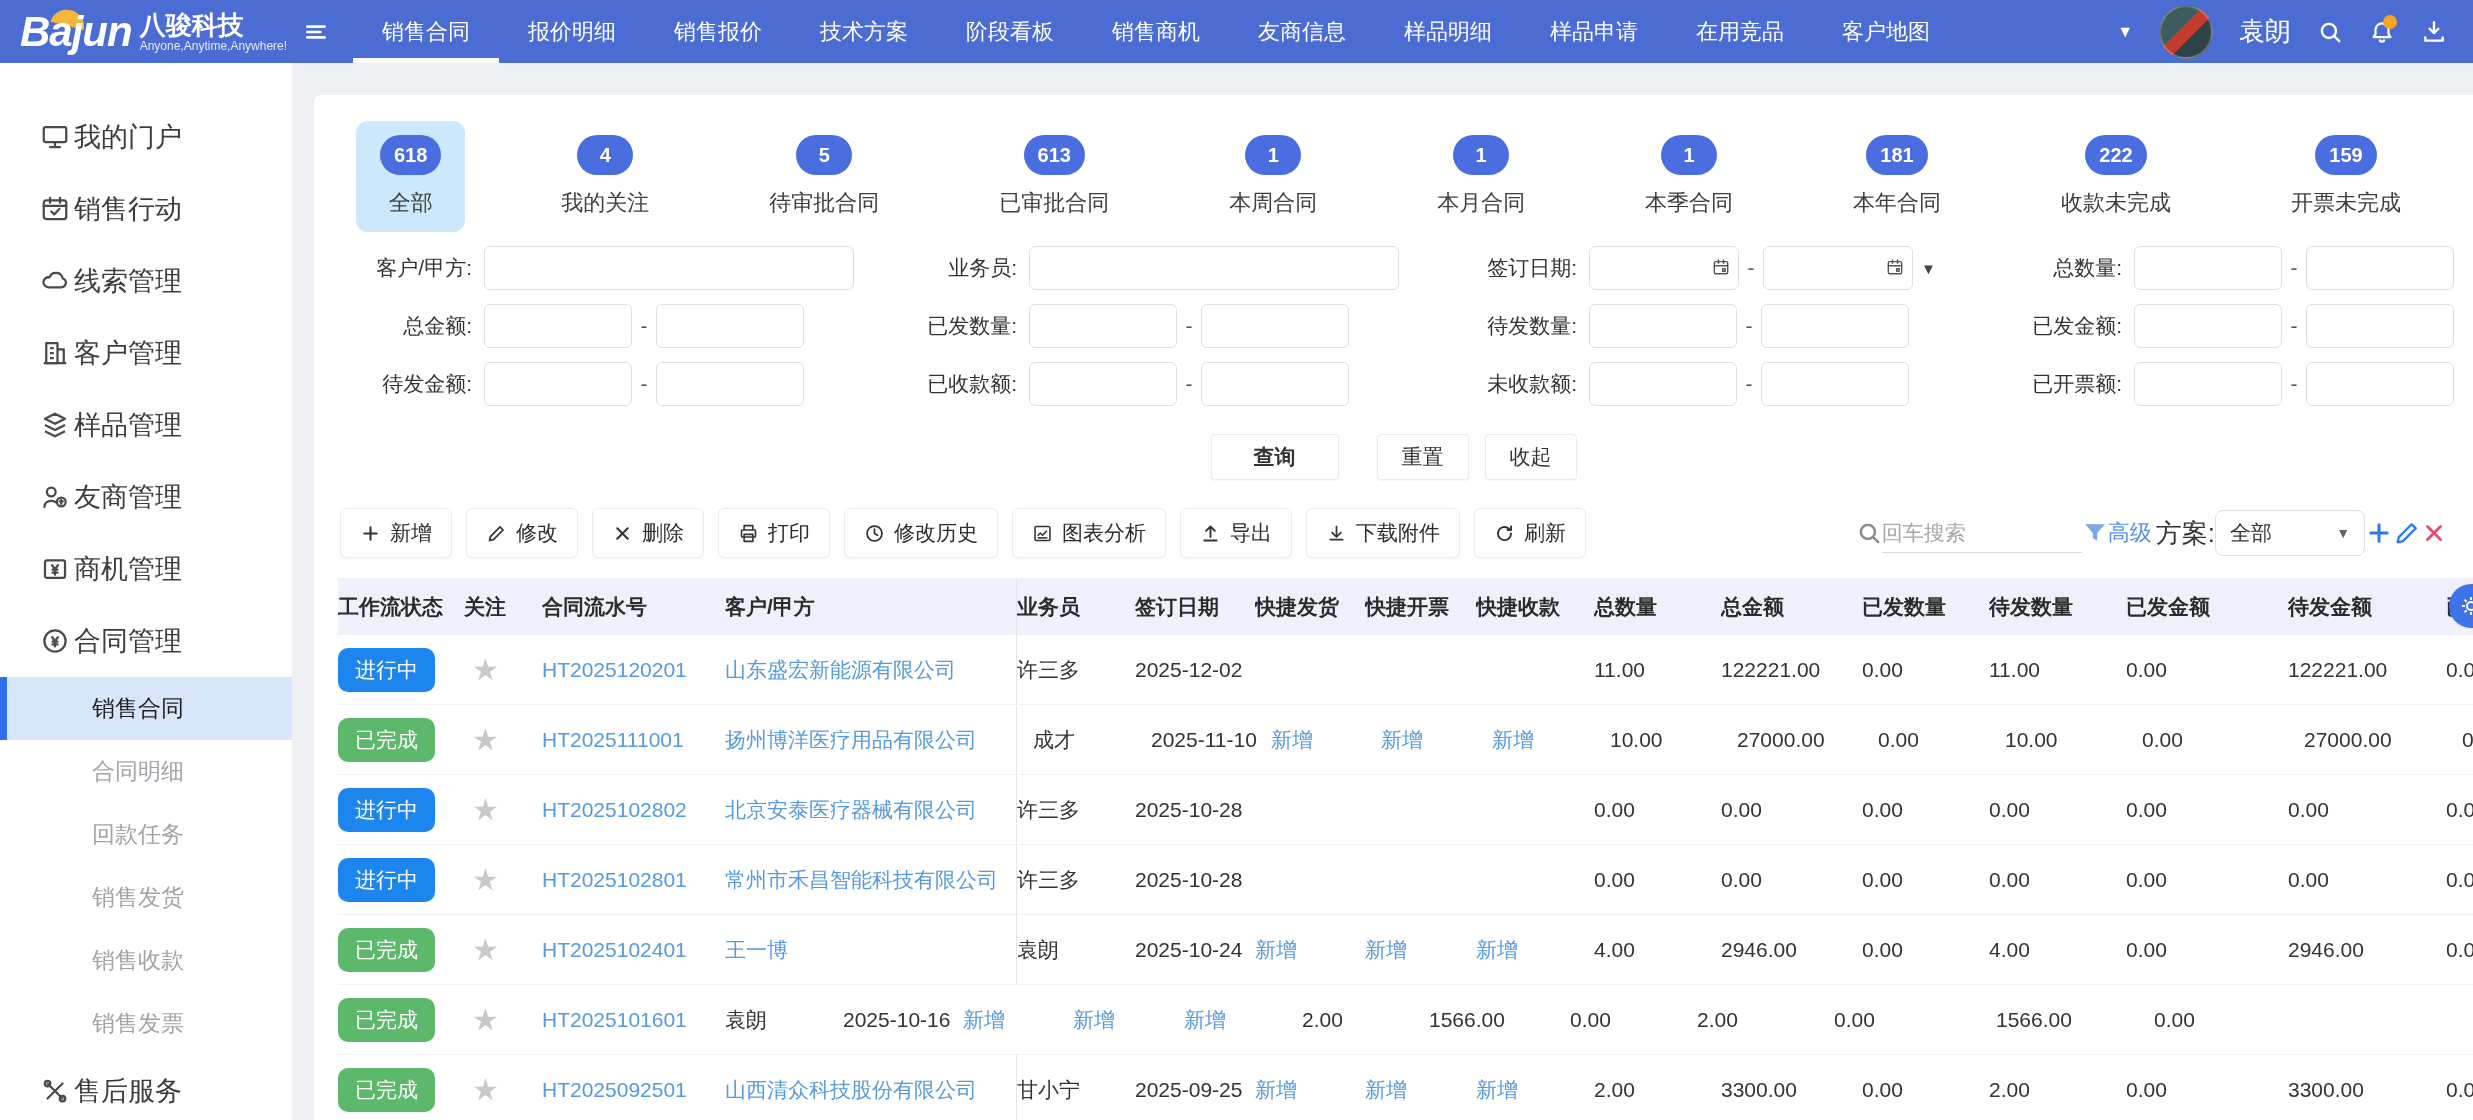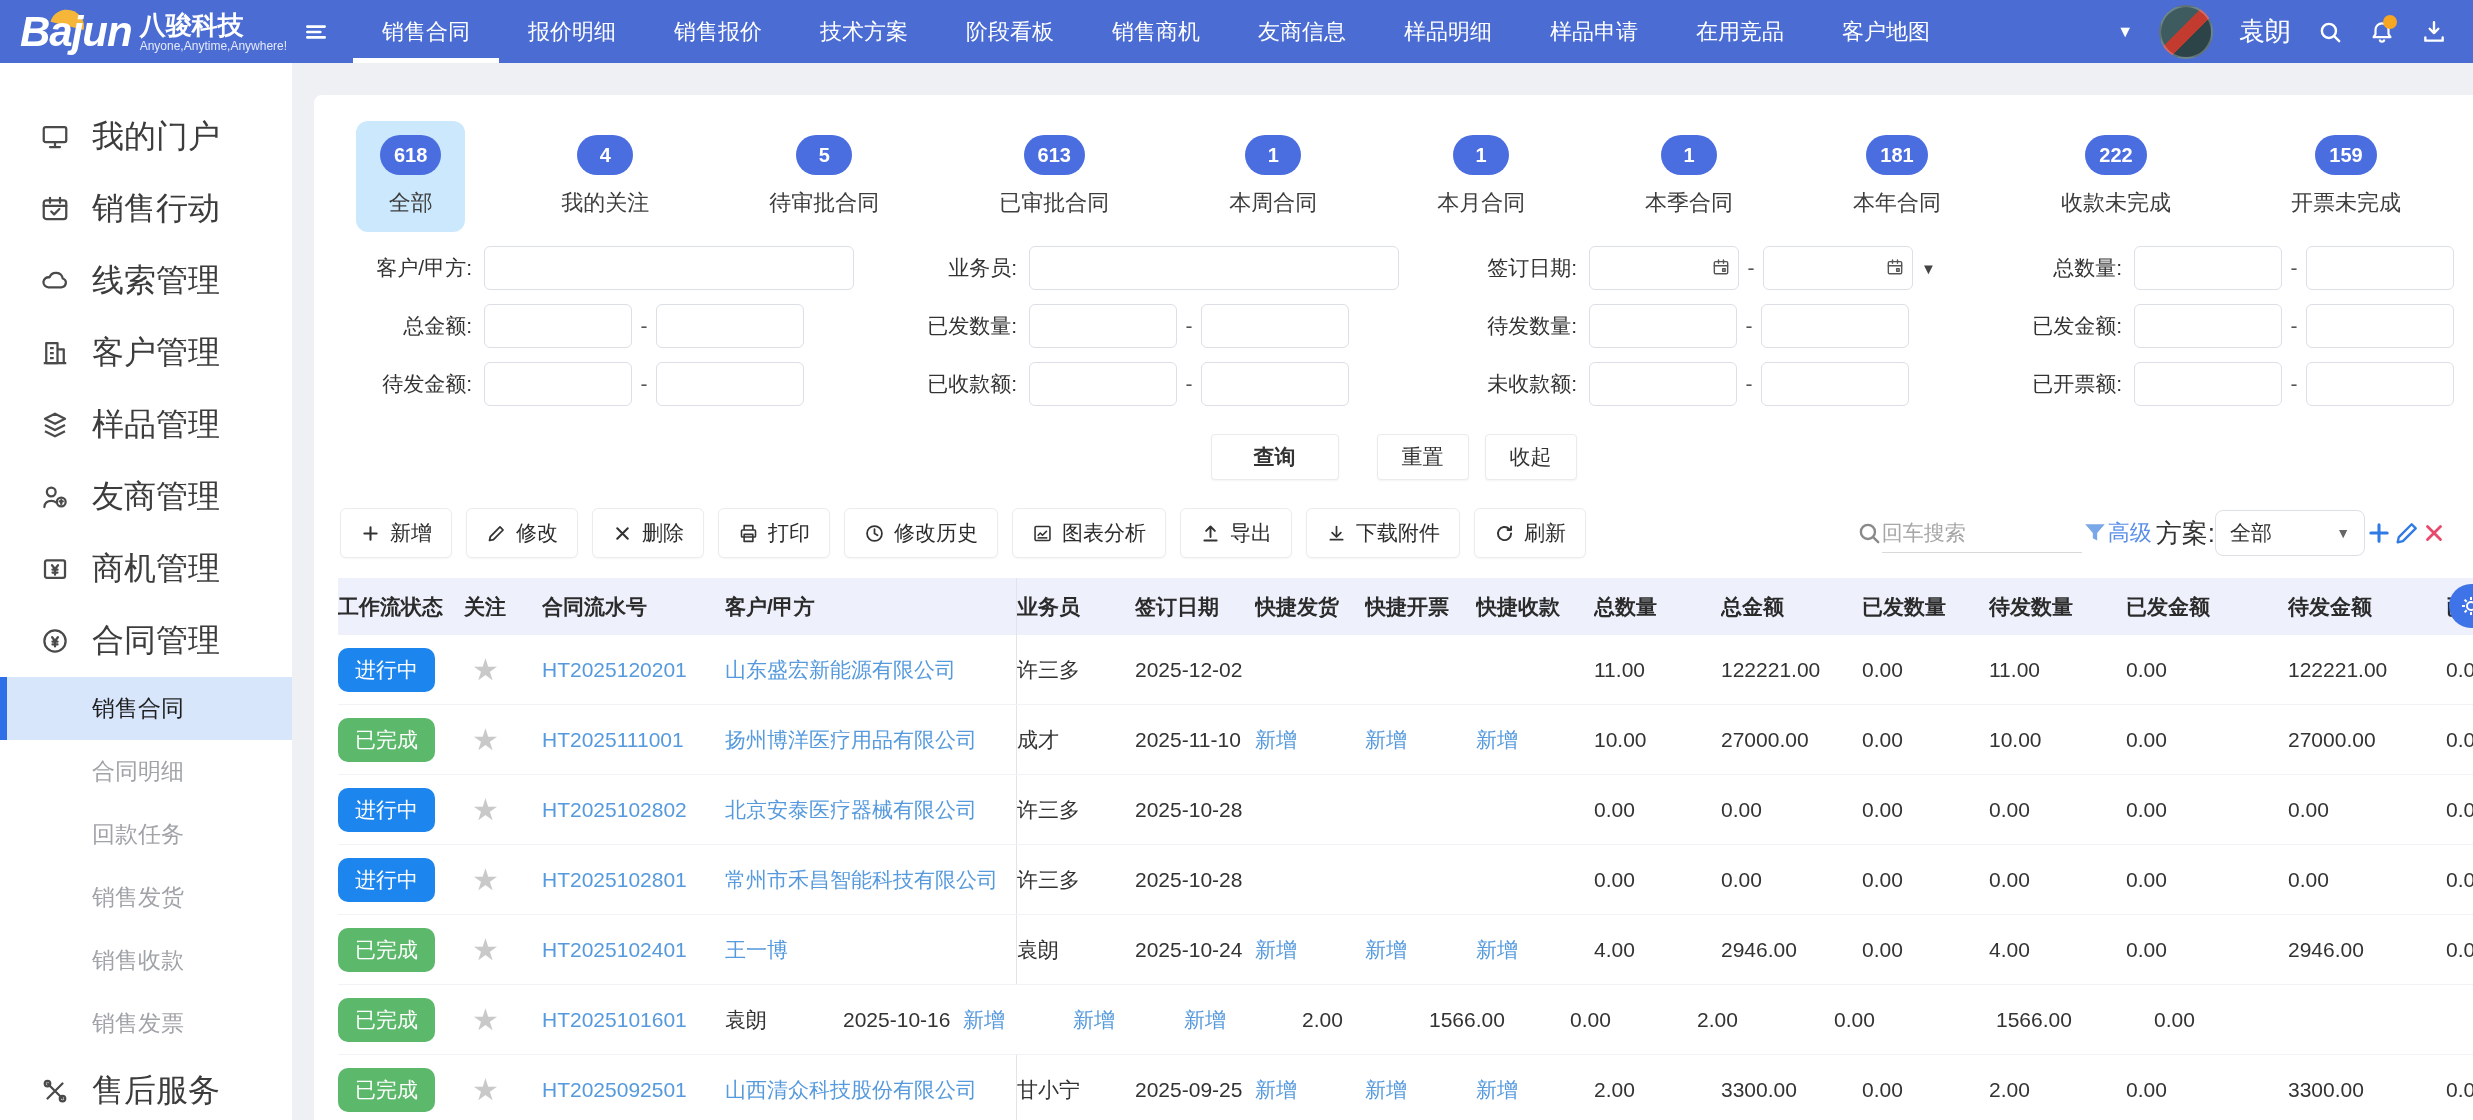--- a/index.html
+++ b/index.html
@@ -23,21 +23,21 @@
   .avatar { width:54px; height:54px; border-radius:50%; flex:none; cursor:pointer;
             background:linear-gradient(135deg,#3e5c60 42%,#c33a2e 42%,#c33a2e 60%,#2c4347 60%); border:2px solid rgba(255,255,255,.25); }
   .username { font-size:26px; cursor:pointer; }
   .ic { display:inline-flex; align-items:center; justify-content:center; }
   .ic svg { width:26px; height:26px; }
   .bell { position:relative; }
   .bell .dot { position:absolute; top:-4px; right:-2px; width:14px; height:14px; border-radius:50%; background:#f5a623; }
 
   
   .sidebar { position:absolute; top:63px; left:0; bottom:0; width:292px; background:#fff; padding-top:38px; z-index:20; }
-  .side-item { display:flex; align-items:center; gap:22px; padding:0 0 0 40px; height:72px; font-size:32px; color:#3c3c3c; cursor:pointer; }
+  .side-item { display:flex; align-items:center; gap:4px; padding:0 0 0 40px; height:72px; font-size:27px; color:#3c3c3c; cursor:pointer; }
   .side-item .ic { color:#4a4a4a; } .side-item .ic svg { width:30px; height:30px; }
   .side-sub { height:63px; display:flex; align-items:center; padding-left:92px; font-size:23px; color:#a0a3a8; cursor:pointer; position:relative; }
   .side-sub.active { background:#d8e6fb; color:#1f1f1f; }
   .side-sub.active::before { content:""; position:absolute; left:0; top:0; bottom:0; width:7px; background:#2e6fe8; }
 
   
   .main { position:absolute; top:95px; left:314px; right:0; bottom:0; }
   .panel { position:absolute; inset:0; background:#fff; border-top-left-radius:8px; overflow:hidden; }
 
   
@@ -558,21 +558,21 @@
               </div>
               <div class="td" style="width: 78px;">
                 <span class="star" style="padding-left: 8px;">★</span>
               </div>
               <div class="td" style="width: 183px;">
                 <a class="tlink">HT2025111001</a>
               </div>
               <div class="td col-div" style="width: 292px;">
                 <a class="tlink">扬州博洋医疗用品有限公司</a>
               </div>
-              <div class="td" style="width: 118px;">成才</div>
+              <div class="td" style="width: 118px; margin-left: 16px;">成才</div>
               <div class="td" style="width: 120px;">2025-11-10</div>
               <div class="td" style="width: 110px;">
                 <a class="tlink">新增</a>
               </div>
               <div class="td" style="width: 111px;">
                 <a class="tlink">新增</a>
               </div>
               <div class="td" style="width: 118px;">
                 <a class="tlink">新增</a>
               </div>

